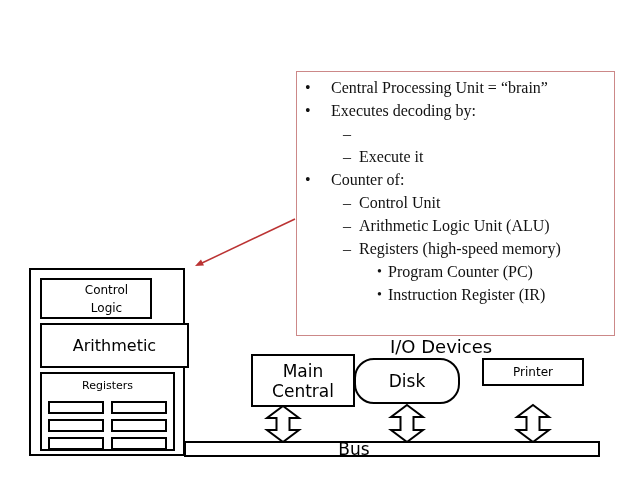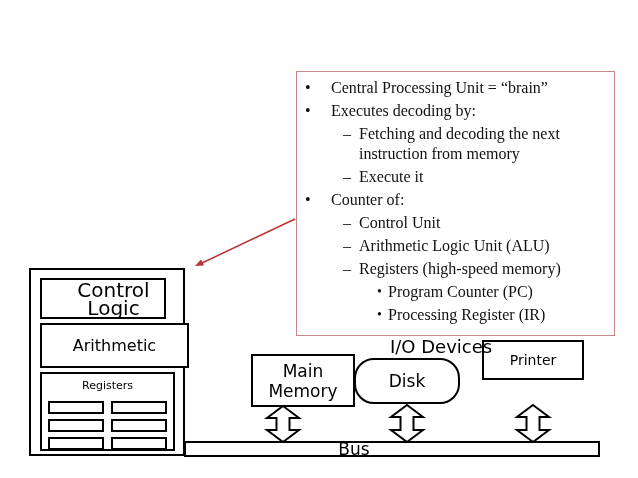--- a/index.html
+++ b/index.html
@@ -24,31 +24,31 @@
   .lv3 .marker { margin-left:80px; width:11px; font-size:14px; }
 
   
   .dbox {
     position:absolute; box-sizing:border-box; border:2px solid #000; background:#fff;
     display:flex; flex-direction:column; align-items:center; justify-content:center;
     text-align:center;
   }
 
   .cpu-outer { left:29px; top:268px; width:156px; height:188px; }
-  .cu-box  { left:40px; top:278px; width:126px; height:41px; font-size:20px; line-height:18px;padding-left:21px; }
+  .cu-box  { left:40px; top:278px; width:112px; height:41px; font-size:12px; line-height:18px;padding-left:21px; }
   .alu-box { left:40px; top:323px; width:149px; height:45px; font-size:16px; line-height:19px; }
   .reg-box { left:40px; top:372px; width:135px; height:79px; justify-content:flex-start; }
   .reg-label { font-size:11px; line-height:24px; }
   .reg-grid { position:absolute; left:6px; top:27px; display:grid;
               grid-template-columns:56px 56px; gap:5px 7px; }
   .reg-slot { width:56px; height:13px; border:2px solid #000; box-sizing:border-box; background:#fff; }
 
   .mem-box     { left:231px; top:354px; width:104px; height:53px; font-size:17px; line-height:20px;margin-left:20px; }
   .disk-box    { left:354px; top:358px; width:106px; height:46px; font-size:17px;border-radius:20px; }
-  .printer-box { left:482px; top:340px; width:102px; height:40px; font-size:14px; }
+  .printer-box { left:482px; top:358px; width:102px; height:28px; font-size:12px; }
 
   .io-label  { position:absolute; left:390px; top:336px; width:170px; 
                font-size:18px; line-height:22px; }
   .bus-rect  { position:absolute; left:184px; top:441px; width:416px; height:16px;
                border:2px solid #000; box-sizing:border-box; background:#fff; }
   .bus-label { position:absolute; left:184px; top:439px; width:340px; text-align:center;
                font-size:17px; line-height:20px; }
 </style>
 </head>
 <body>
@@ -69,21 +69,20 @@
     <div class="note-item lv1">
       <span class="marker">•</span>
       <span class="note-text">Central Processing Unit = “brain”</span>
     </div>
     <div class="note-item lv1">
       <span class="marker">•</span>
       <span class="note-text">Executes decoding by:</span>
     </div>
     <div class="note-item lv2">
       <span class="marker">–</span>
-      <span class="note-text">Fetching and decoding the next instruction from memory</span>
     </div>
     <div class="note-item lv2">
       <span class="marker">–</span>
       <span class="note-text">Execute it</span>
     </div>
     <div class="note-item lv1">
       <span class="marker">•</span>
       <span class="note-text">Counter of:</span>
     </div>
     <div class="note-item lv2">
@@ -97,21 +96,21 @@
     <div class="note-item lv2">
       <span class="marker">–</span>
       <span class="note-text">Registers (high-speed memory)</span>
     </div>
     <div class="note-item lv3">
       <span class="marker">•</span>
       <span class="note-text">Program Counter (PC)</span>
     </div>
     <div class="note-item lv3">
       <span class="marker">•</span>
-      <span class="note-text">Processing Register (IR)</span>
+      <span class="note-text">Instruction Register (IR)</span>
     </div>
   </div>
 
   <div class="dbox cpu-outer"></div>
   <div class="dbox cu-box">
     <div>Control</div>
     <div>Logic</div>
   </div>
   <div class="dbox alu-box">
     <div>Arithmetic</div>
@@ -123,21 +122,21 @@
       <div class="reg-slot"></div>
       <div class="reg-slot"></div>
       <div class="reg-slot"></div>
       <div class="reg-slot"></div>
       <div class="reg-slot"></div>
     </div>
   </div>
 
   <div class="dbox mem-box">
     <div>Main</div>
-    <div>Memory</div>
+    <div>Central</div>
   </div>
   <div class="dbox disk-box">
     <div>Disk</div>
   </div>
   <div class="dbox printer-box">
     <div>Printer</div>
   </div>
 
   <div class="io-label">I/O Devices</div>
 

